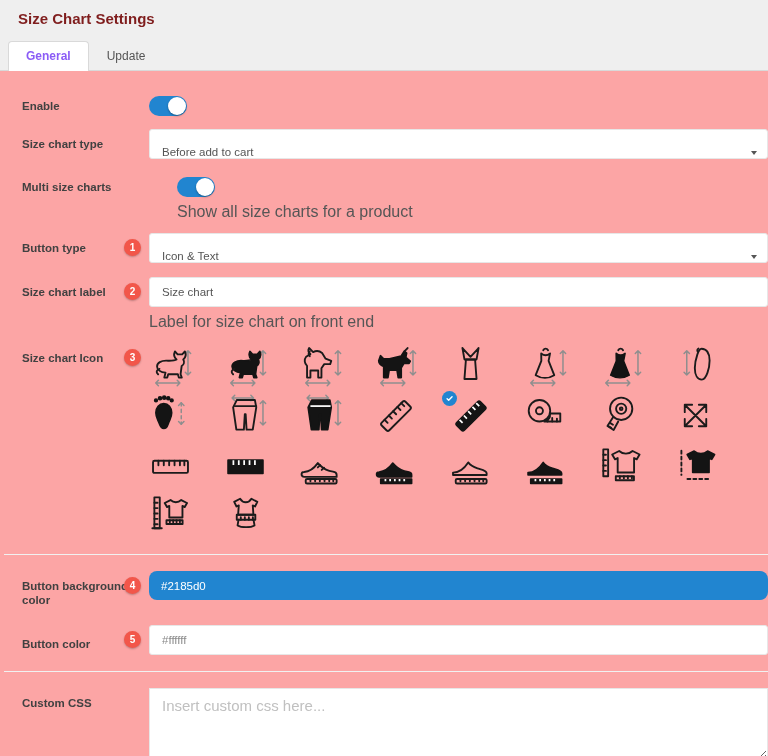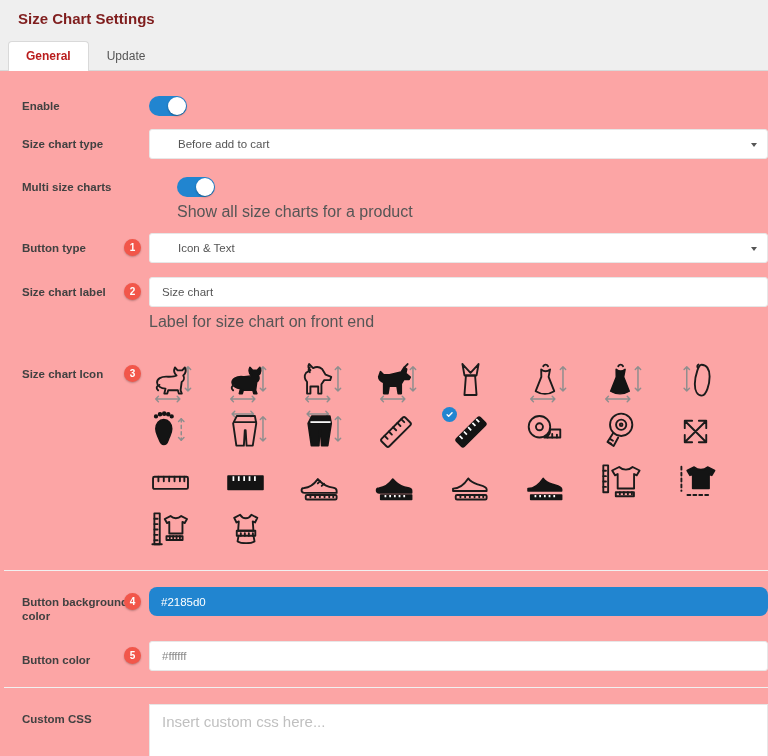--- a/index.html
+++ b/index.html
@@ -13,41 +13,41 @@
   
   .top { background:#efefef; border-bottom:1px solid #d9d9d9; }
   .page-title { padding:10px 18px 2px; font-size:15px; font-weight:bold; color:#7f1d1d; }
   .tabbar { display:flex; padding-left:8px; margin-top:12px; }
   .tab {
     padding:7px 17px 8px; font-size:12px; color:#555; cursor:pointer;
     margin-bottom:-1px; border:1px solid transparent; border-bottom:none;
   }
   .tab.active {
     background:#fff; border-color:#d9d9d9; border-radius:4px 4px 0 0;
-    font-weight:bold; color:#b91c1c;
+    font-weight:bold; color:#8b5cf6;
   }
   
   .content { background:#fca5a5; border-left:4px solid #fca5a5; padding-top:20px; height:686px; }
   .row { display:flex; margin-bottom:13px; }
   .flabel {
     flex:0 0 145px; padding:8px 6px 0 18px;
     font-size:11.5px; font-weight:bold; color:#414141; line-height:1.25;
   }
   .control { flex:1; position:relative; }
   .step-badge {
     position:absolute; left:-25px; top:6px; width:17px; height:17px;
     border-radius:50%; background:#f2564a; color:#fff; font-size:10px; font-weight:bold;
     display:flex; align-items:center; justify-content:center;
     box-shadow:0 1px 2px rgba(0,0,0,.25);
   }
   .select, .tinput {
     width:100%; height:30px; border:1px solid #e7e7e7; border-radius:3px;
     background:#fff; font-size:11.5px; color:#555;
   }
-  .select { display:flex; align-items:center; justify-content:space-between; padding:0 10px 0 28px; cursor:pointer; }
+  .select { display:flex; align-items:flex-end; justify-content:space-between; padding:0 10px 0 12px; cursor:pointer; }
   .caret { width:0; height:0; border:3.5px solid transparent; border-top:4.5px solid #555; margin-top:4px; }
   .tinput { padding:0 12px; outline:none; font-family:"Liberation Sans", sans-serif; }
   .tinput.bgfill { border:none; color:#fff; height:29px; border-radius:8px; }
   .toggle { width:38px; height:20px; border-radius:10px; background:#2185d0; position:relative; margin-top:5px; cursor:pointer; }
   .toggle .knob {
     position:absolute; right:1px; top:1px; width:18px; height:18px;
     background:#fff; border-radius:50%; box-shadow:0 1px 2px rgba(0,0,0,.35);
   }
   .help { font-size:16px; color:#565656; margin-top:6px; }
   .sep { border-top:1px solid #f1f1f1; margin:0 0 16px 0; }
@@ -118,21 +118,21 @@
     <div class="flabel">Button type</div>
     <div class="control">
       <span class="step-badge" style="background: rgb(242, 86, 74);">1</span>
       <div class="select">
         <span>Icon &amp; Text</span>
         <span class="caret"></span>
       </div>
     </div>
   </div>
 
-  <div class="row" style="margin-bottom:28px;">
+  <div class="row" style="margin-bottom:12px;">
     <div class="flabel">Size chart label</div>
     <div class="control">
       <span class="step-badge" style="background: rgb(242, 86, 74);">2</span>
       <input class="tinput" type="text" value="Size chart" style="">
       <div class="help">Label for size chart on front end</div>
     </div>
   </div>
 
   <div class="row" style="margin-bottom:16px;">
     <div class="flabel">Size chart Icon</div>

